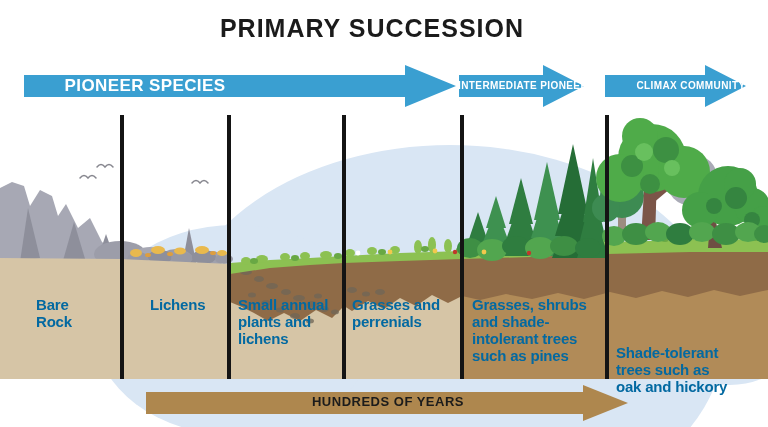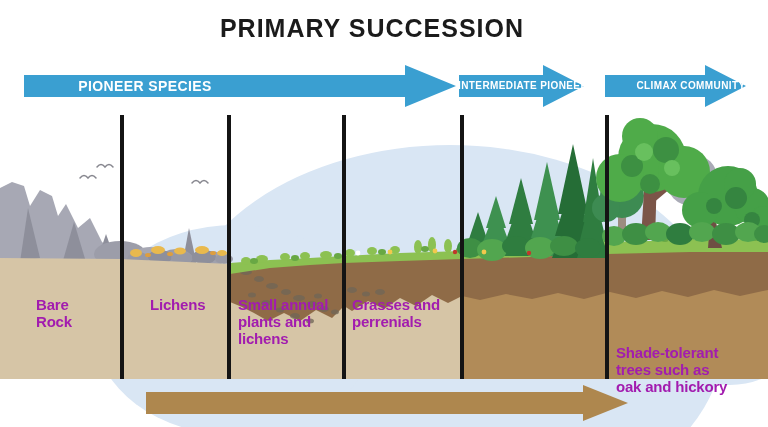--- a/index.html
+++ b/index.html
@@ -8,26 +8,26 @@
     overflow:hidden;font-family:"Liberation Sans",sans-serif;
   }
   #scene-svg{position:absolute;left:0;top:0;}
   .overlay{position:absolute;margin:0;}
   .title{
     left:0;top:14px;width:744px;text-align:center;
     font-size:25px;font-weight:700;letter-spacing:1px;color:#1b1b1b;
   }
   .phase-label{
     top:79px;text-align:center;color:#ffffff;font-weight:700;
-    font-size:14px;letter-spacing:.4px;line-height:14px;white-space:nowrap;
+    font-size:17px;letter-spacing:.4px;line-height:14px;white-space:nowrap;
   }
   .phase-label.small{font-size:10px;}
   .stage-label{
     top:296px;font-size:15px;font-weight:700;line-height:17px;
-    color:#a21caf;letter-spacing:-.2px;white-space:pre-line;
+    color:#0369a1;letter-spacing:-.2px;white-space:pre-line;
   }
   .time-label{
     left:208px;top:394px;width:360px;text-align:center;
     font-size:13px;font-weight:700;letter-spacing:.5px;color:#1b1b1b;
   }
 </style>
 </head>
 <body>
 
 <div id="canvas">
@@ -264,17 +264,22 @@
   <div class="overlay phase-label small" style="left:603px;width:116px;margin-left:30px;">CLIMAX COMMUNITY</div>
 
   <div class="overlay stage-label" style="left:36px;">Bare
 Rock</div>
   <div class="overlay stage-label" style="left:150px;">Lichens</div>
   <div class="overlay stage-label" style="left:352px;">Grasses and
 perrenials</div>
   <div class="overlay stage-label" style="left:238px;">Small annual
 plants and
 lichens</div>
+  <div class="overlay stage-label" style="left:472px;">Grasses, shrubs
+and shade-
+intolerant trees
+such as pines</div>
   <div class="overlay stage-label" style="left:616px;margin-top:48px;">Shade-tolerant
 trees such as
 oak and hickory</div>
 
+  <div class="overlay time-label">HUNDREDS OF YEARS</div>
 </div>
 
 </body></html>

